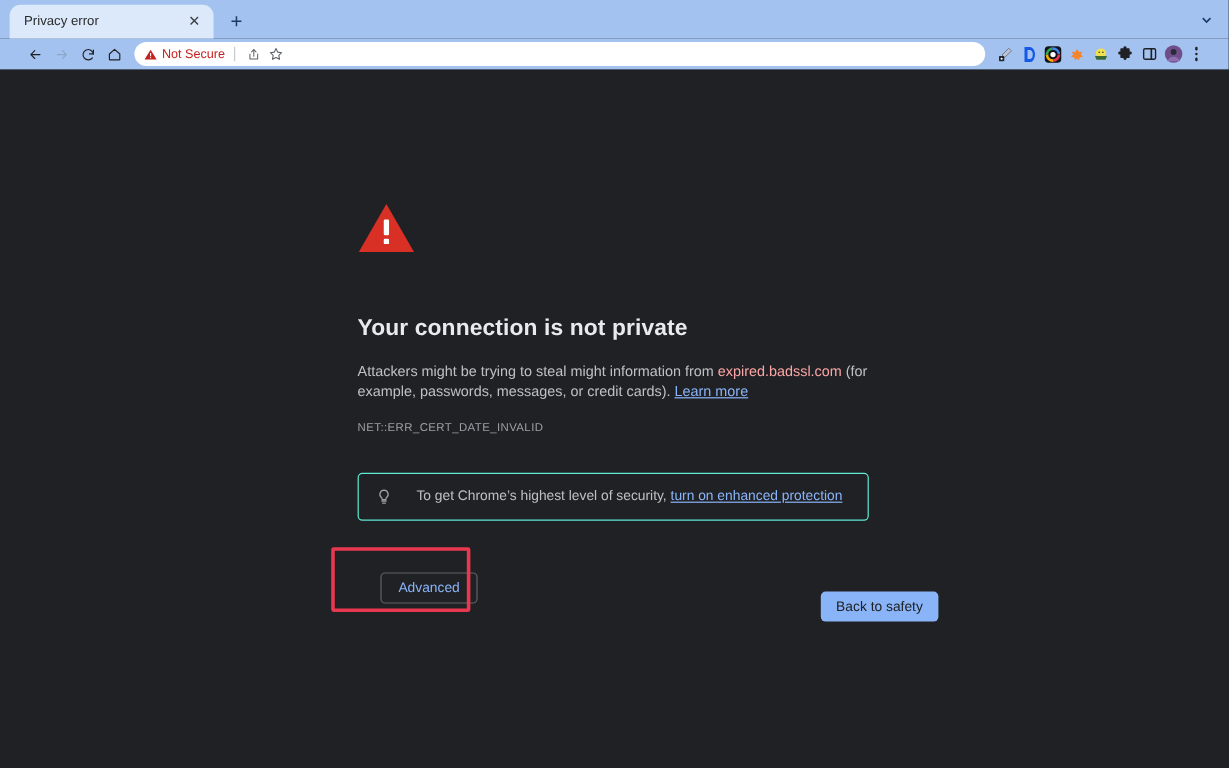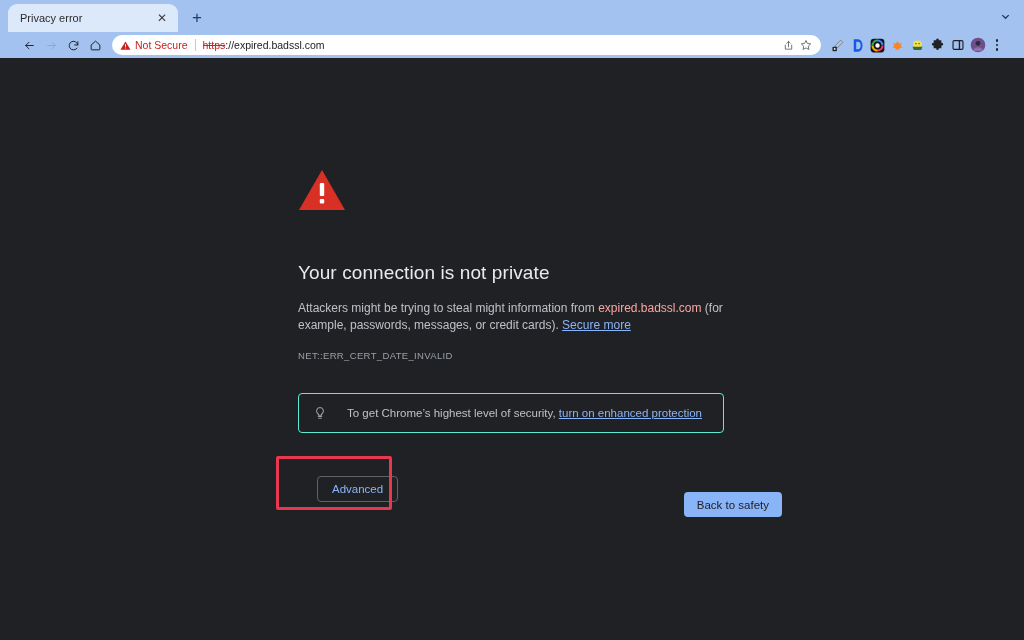--- a/index.html
+++ b/index.html
@@ -81,21 +81,21 @@
 
   
   .page {
     flex:1; background:#202124; position:relative; overflow:hidden;
   }
   .interstitial {
     position:absolute; left:298px; top:110px; width:430px;
   }
   .big-icon { margin-bottom:46px; }
   h1.headline {
-    font-size:19px; font-weight:400; color:#e8eaed;
+    font-size:19px; font-weight:700; color:#e8eaed;
     letter-spacing:.1px; margin-bottom:16px;
   }
   p.body {
     font-size:12px; line-height:17px; color:#bdc1c6; margin-bottom:16px;
   }
   p.body b { color:#fca5a5; font-weight:400; }
   a.link { color:#8ab4f8; text-decoration:underline; }
   .errcode {
     font-size:9.5px; color:#9aa0a6; letter-spacing:.35px;
   }
@@ -176,21 +176,20 @@
     <div class="omnibox">
       <span class="warn-tri">
         <svg width="11" height="11" viewBox="0 0 24 24" fill="#c5221f">
           <path d="M12 3L23 21H1z"></path>
           <rect x="11" y="9" width="2" height="6" fill="#fff"></rect>
           <rect x="11" y="16.5" width="2" height="2" fill="#fff"></rect>
         </svg>
       </span>
       <span class="not-secure">Not Secure</span>
       <span class="omni-sep"></span>
-      <span class="url"><span class="scheme">https</span><span>://expired.badssl.com</span></span>
       <span class="omni-icon">
         <svg width="11" height="11" viewBox="0 0 24 24" fill="none" stroke="#5f6368" stroke-width="1.9" stroke-linecap="round" stroke-linejoin="round">
           <path d="M5 11v9h14v-9"></path>
             <path d="M12 15V3"></path>
             <path d="M8 7l4-4 4 4"></path>
         </svg>
       </span>
       <span class="omni-icon">
         <svg width="12" height="12" viewBox="0 0 24 24" fill="none" stroke="#5f6368" stroke-width="1.8" stroke-linejoin="round">
           <path d="M12 3l2.9 5.9 6.5.9-4.7 4.6 1.1 6.5-5.8-3-5.8 3 1.1-6.5L2.6 9.8l6.5-.9z"></path>
@@ -269,21 +268,21 @@
       <div class="big-icon">
         <svg width="48" height="44" viewBox="0 0 48 44">
           <path d="M24 2L47 42H1z" fill="#d93025"></path>
           <rect x="21.8" y="15" width="4.4" height="13" rx="1" fill="#ffffff"></rect>
           <rect x="21.8" y="31" width="4.4" height="4.4" rx="1" fill="#ffffff"></rect>
         </svg>
       </div>
 
       <h1 class="headline">Your connection is not private</h1>
 
-      <p class="body"><span>Attackers might be trying to steal might information from </span><b>expired.badssl.com</b><span> (for example, passwords, messages, or credit cards). </span><a class="link" href="#">Secure more</a></p>
+      <p class="body"><span>Attackers might be trying to steal might information from </span><b>expired.badssl.com</b><span> (for example, passwords, messages, or credit cards). </span><a class="link" href="#">Learn more</a></p>
 
       <div class="errcode">NET::ERR_CERT_DATE_INVALID</div>
 
       <div class="notice">
         <span class="bulb">
           <svg width="14" height="16" viewBox="0 0 24 24" fill="none" stroke="#9aa0a6" stroke-width="1.8" stroke-linecap="round">
             <path d="M9 18h6"></path>
               <path d="M10 21h4"></path>
             <path d="M12 2.5a6 6 0 0 0-3.5 10.8c.6.5.9 1.1.9 1.8V16h5.2v-.9c0-.7.3-1.3.9-1.8A6 6 0 0 0 12 2.5z"></path>
           </svg>

